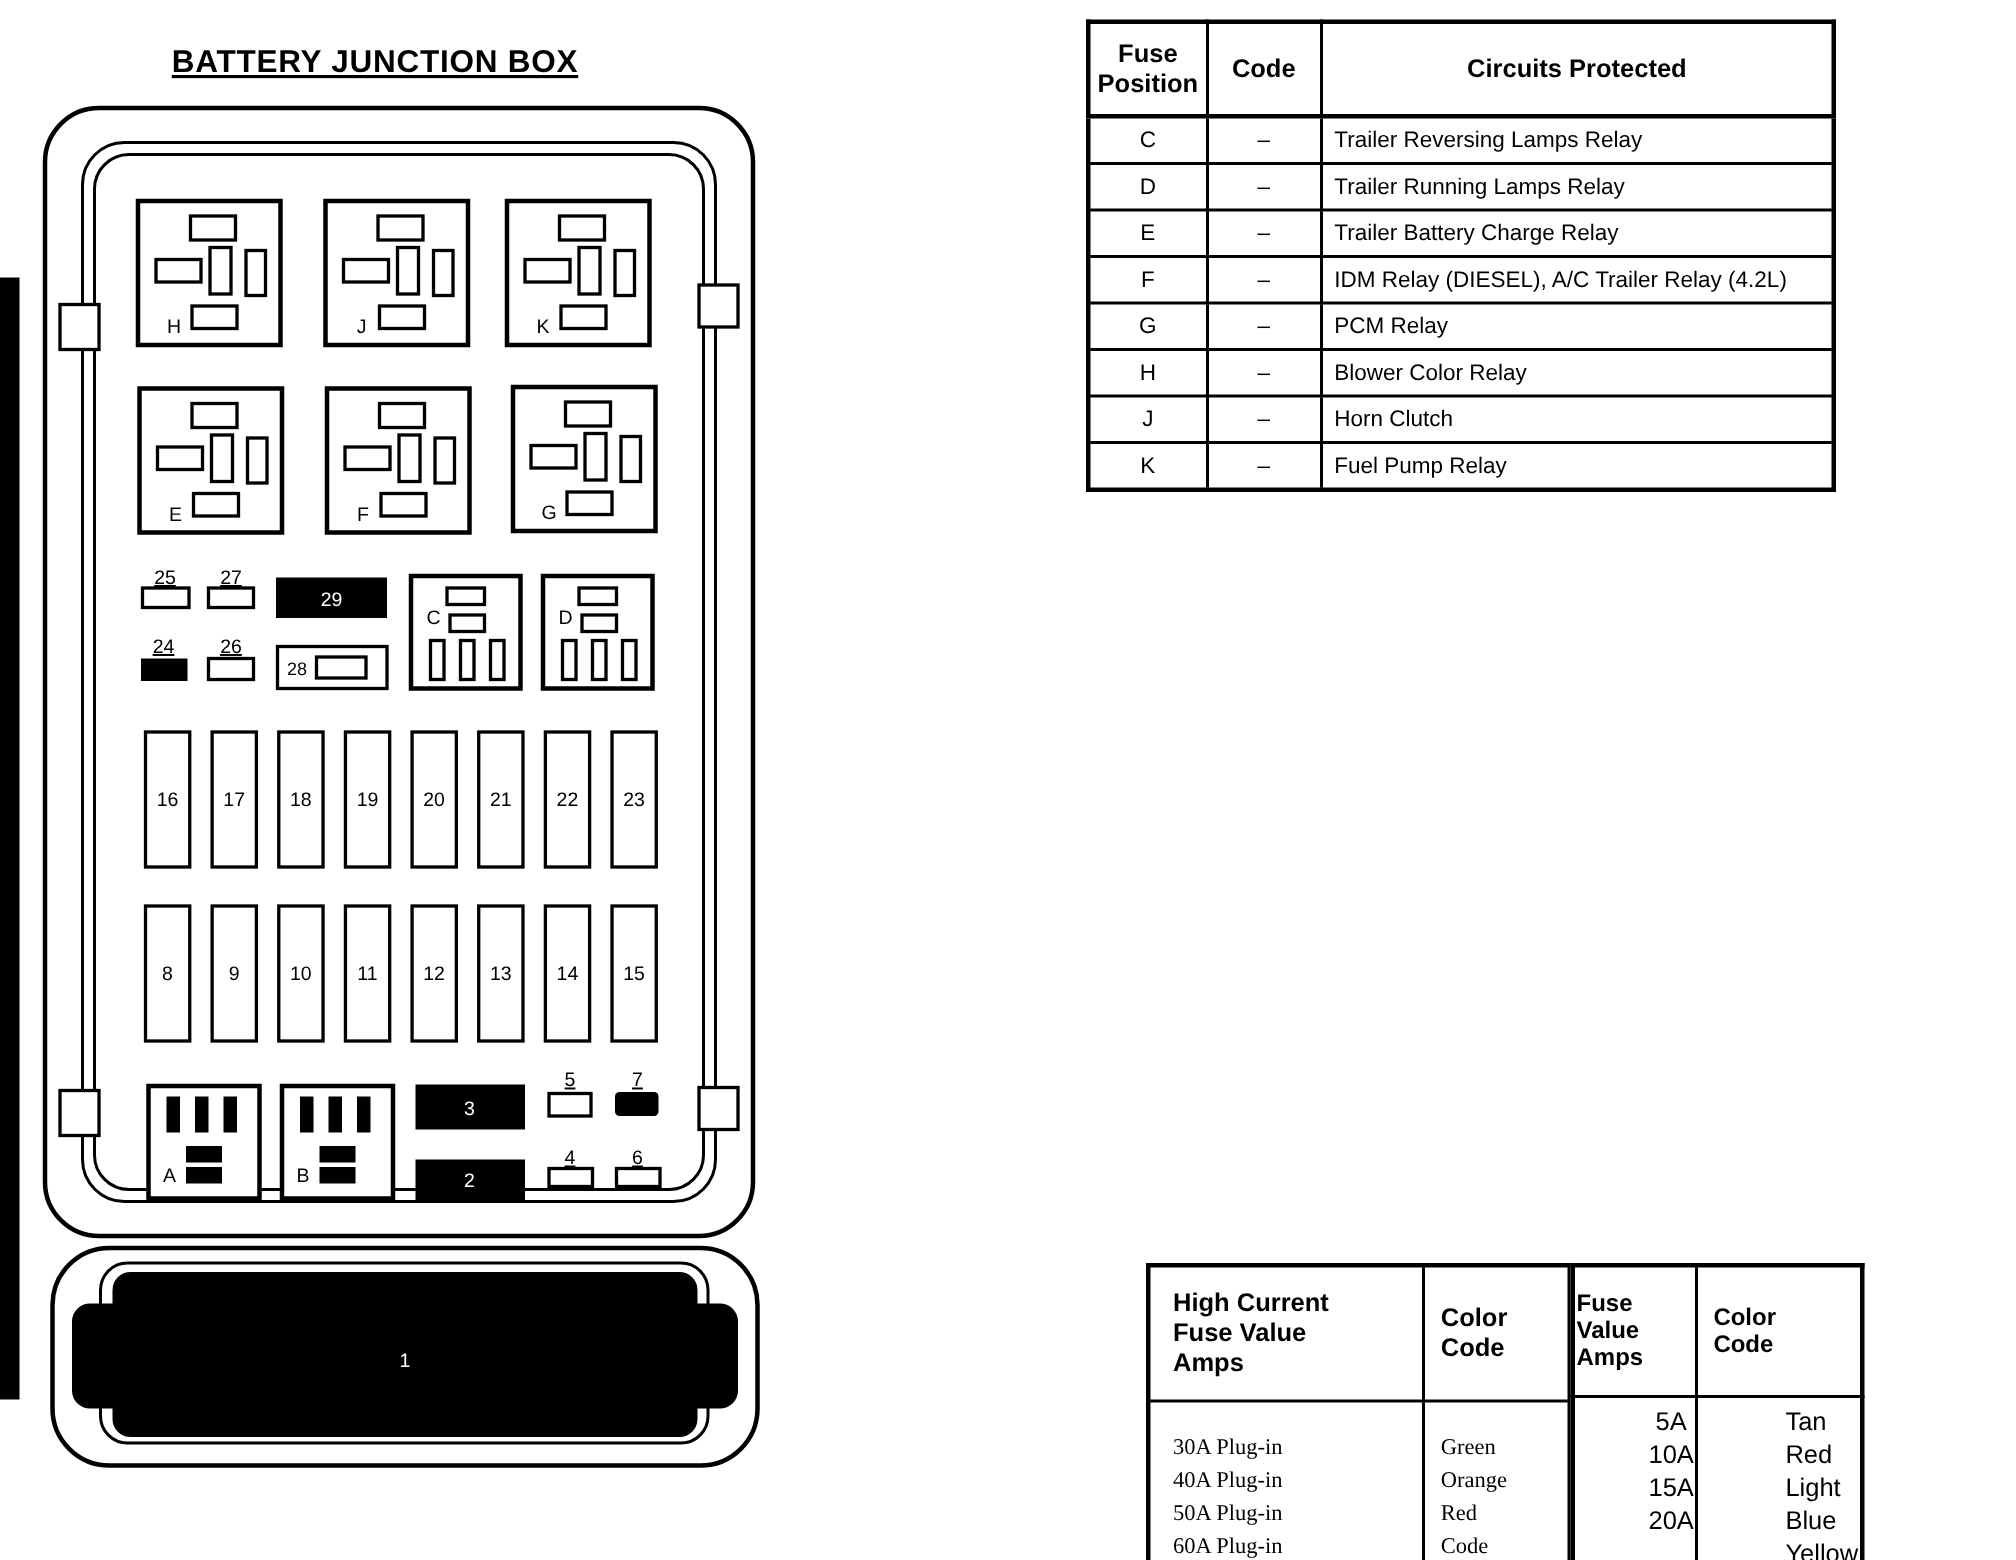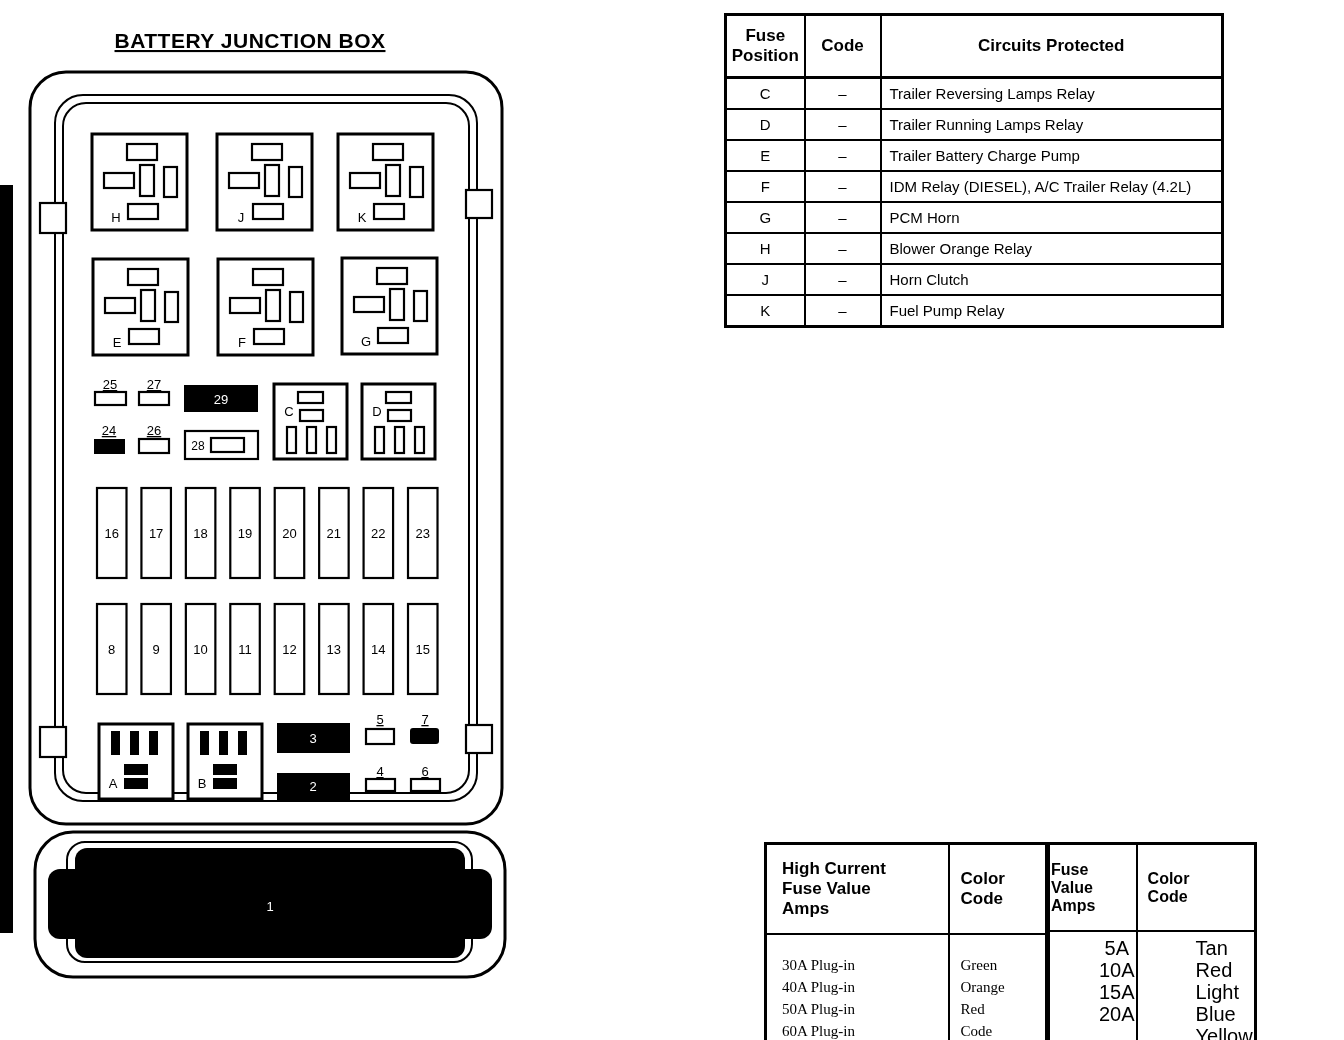--- a/index.html
+++ b/index.html
@@ -28,21 +28,21 @@
   #fuse-table td.circ{text-align:left;padding-left:8px;}
   #hc-table{position:absolute;left:764px;top:842px;border:3px solid #000;}
   #hc-table th{height:86px;font-size:17px;font-weight:bold;text-align:left;vertical-align:middle;}
   #hc-table td{height:92px;vertical-align:top;padding-top:19px;font-family:Liberation Serif, serif;}
   #hc-table .line{font-size:15px;line-height:22px;}
   #hc-table .c1{padding-left:15px;}
   #hc-table .c2{padding-left:11px;}
   #fv-table{position:absolute;left:1047px;top:842px;border:3px solid #000;}
   #fv-table th{height:83px;font-size:16px;font-weight:bold;text-align:left;vertical-align:middle;}
   #fv-table td{height:92px;vertical-align:top;padding-top:5px;}
-  #fv-table .line{font-size:20px;line-height:22px;padding-left:48px;}
+  #fv-table .line{font-size:17px;line-height:22px;padding-left:48px;}
   #fv-table .amps-col .line{text-align:center;}
   #fv-table .c2{padding-left:10px;}
   .hdr-wrap{display:block;}
 </style>
 </head>
 <body>
 
 <svg id="junction-svg" width="540" height="1040" viewBox="0 0 540 1040">
 
   <text class="title u" x="250" y="48">BATTERY JUNCTION BOX</text>
@@ -292,36 +292,36 @@
       <td class="circ">Trailer Reversing Lamps Relay</td>
     </tr>
     <tr>
       <td class="pos">D</td>
       <td class="amps">–</td>
       <td class="circ">Trailer Running Lamps Relay</td>
     </tr>
     <tr>
       <td class="pos">E</td>
       <td class="amps">–</td>
-      <td class="circ">Trailer Battery Charge Pump</td>
+      <td class="circ">Trailer Battery Charge Relay</td>
     </tr>
     <tr>
       <td class="pos">F</td>
       <td class="amps">–</td>
       <td class="circ">IDM Relay (DIESEL), A/C Trailer Relay (4.2L)</td>
     </tr>
     <tr>
       <td class="pos">G</td>
       <td class="amps">–</td>
-      <td class="circ">PCM Horn</td>
+      <td class="circ">PCM Relay</td>
     </tr>
     <tr>
       <td class="pos">H</td>
       <td class="amps">–</td>
-      <td class="circ">Blower Orange Relay</td>
+      <td class="circ">Blower Color Relay</td>
     </tr>
     <tr>
       <td class="pos">J</td>
       <td class="amps">–</td>
       <td class="circ">Horn Clutch</td>
     </tr>
     <tr>
       <td class="pos">K</td>
       <td class="amps">–</td>
       <td class="circ">Fuel Pump Relay</td>

